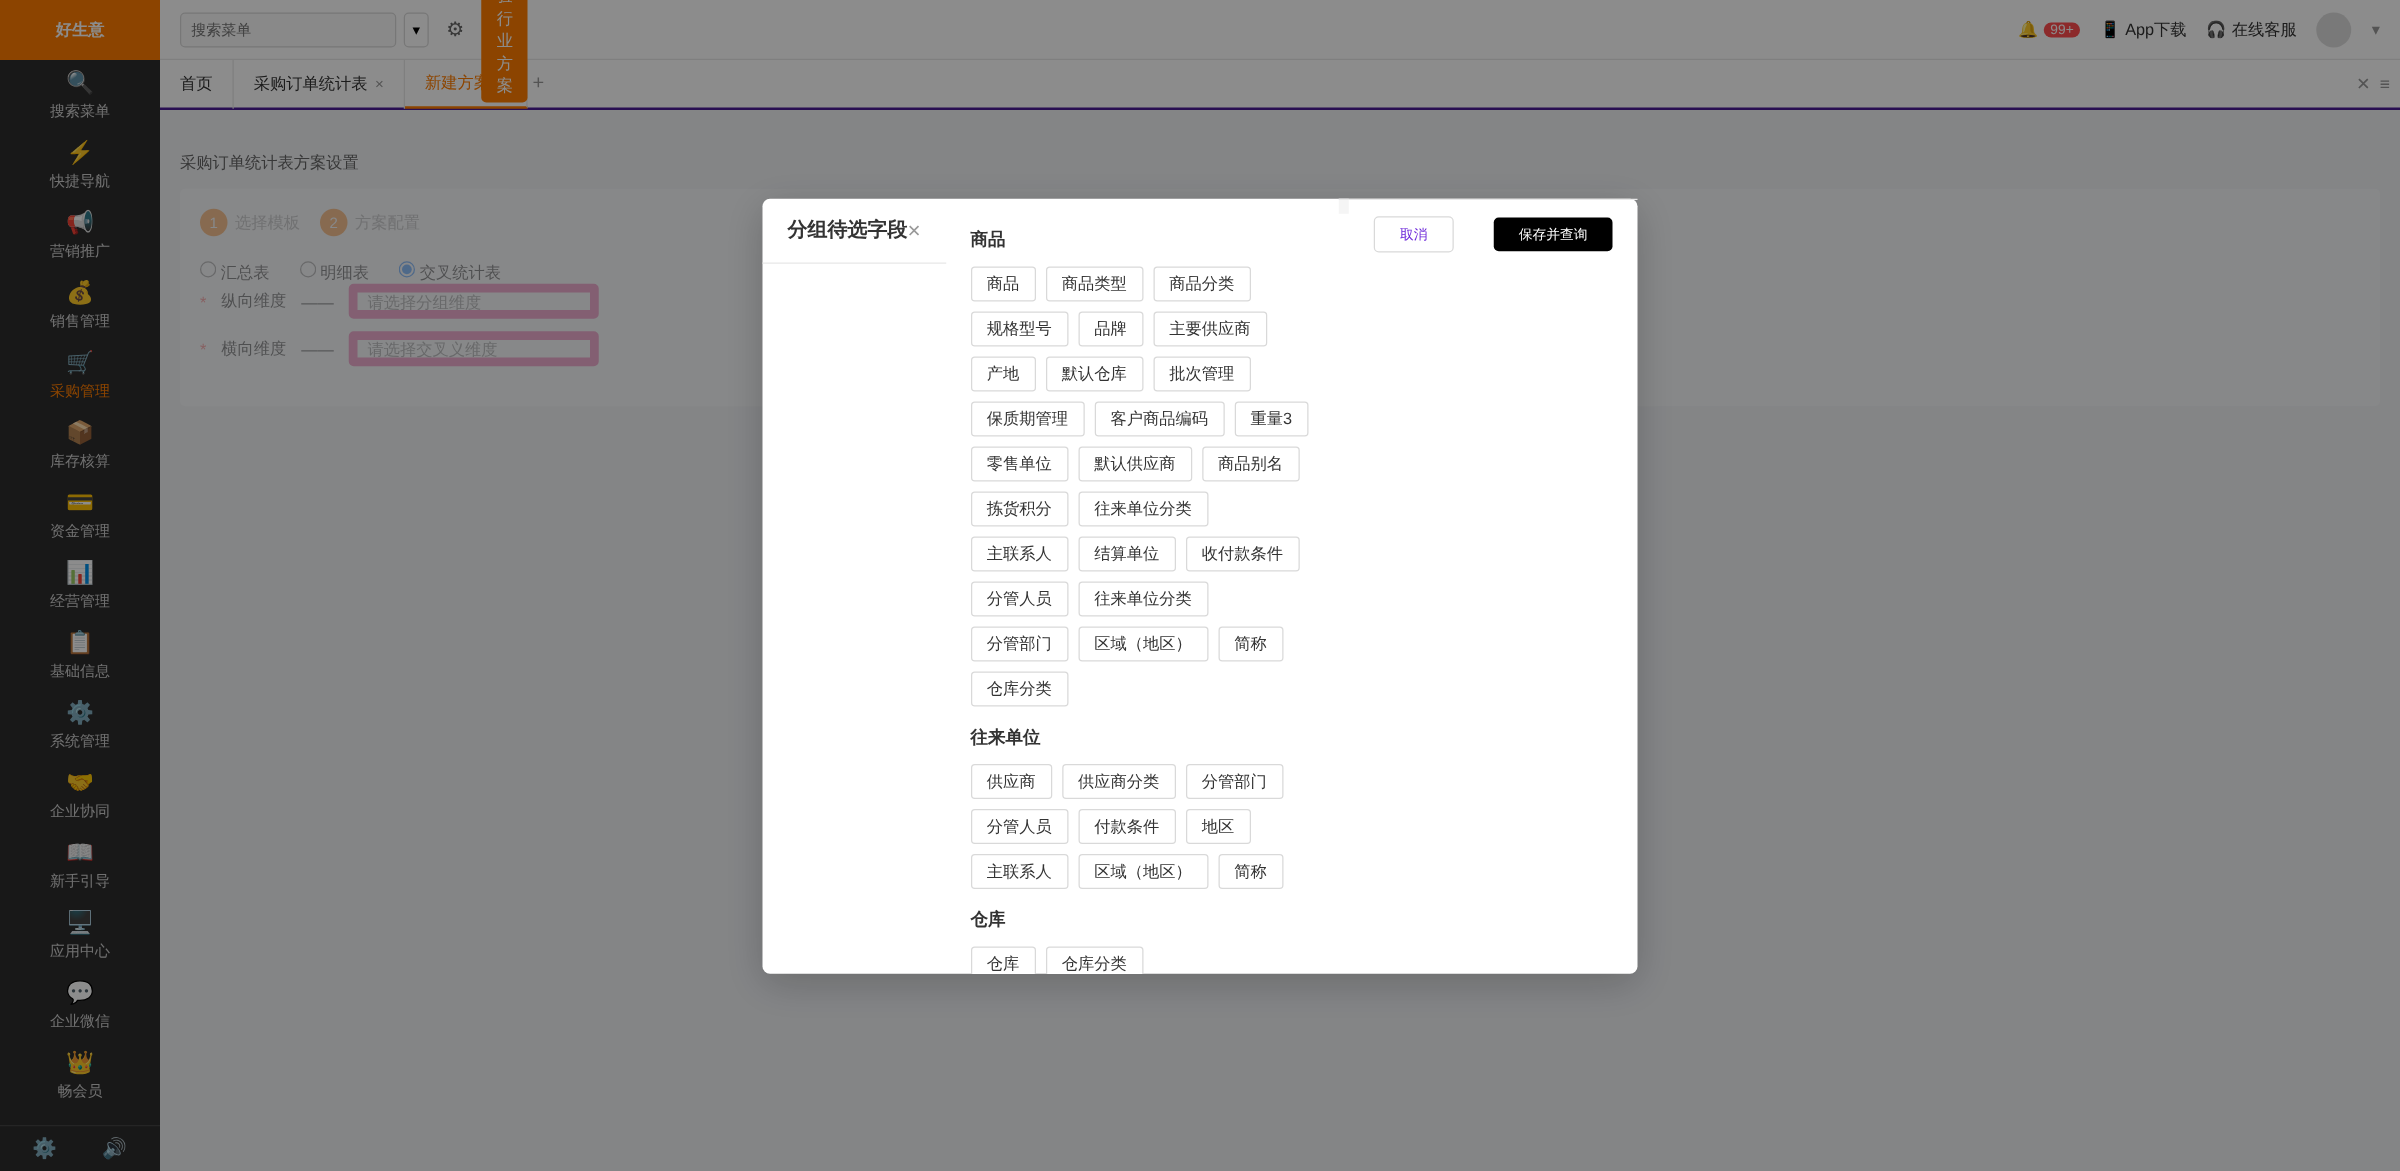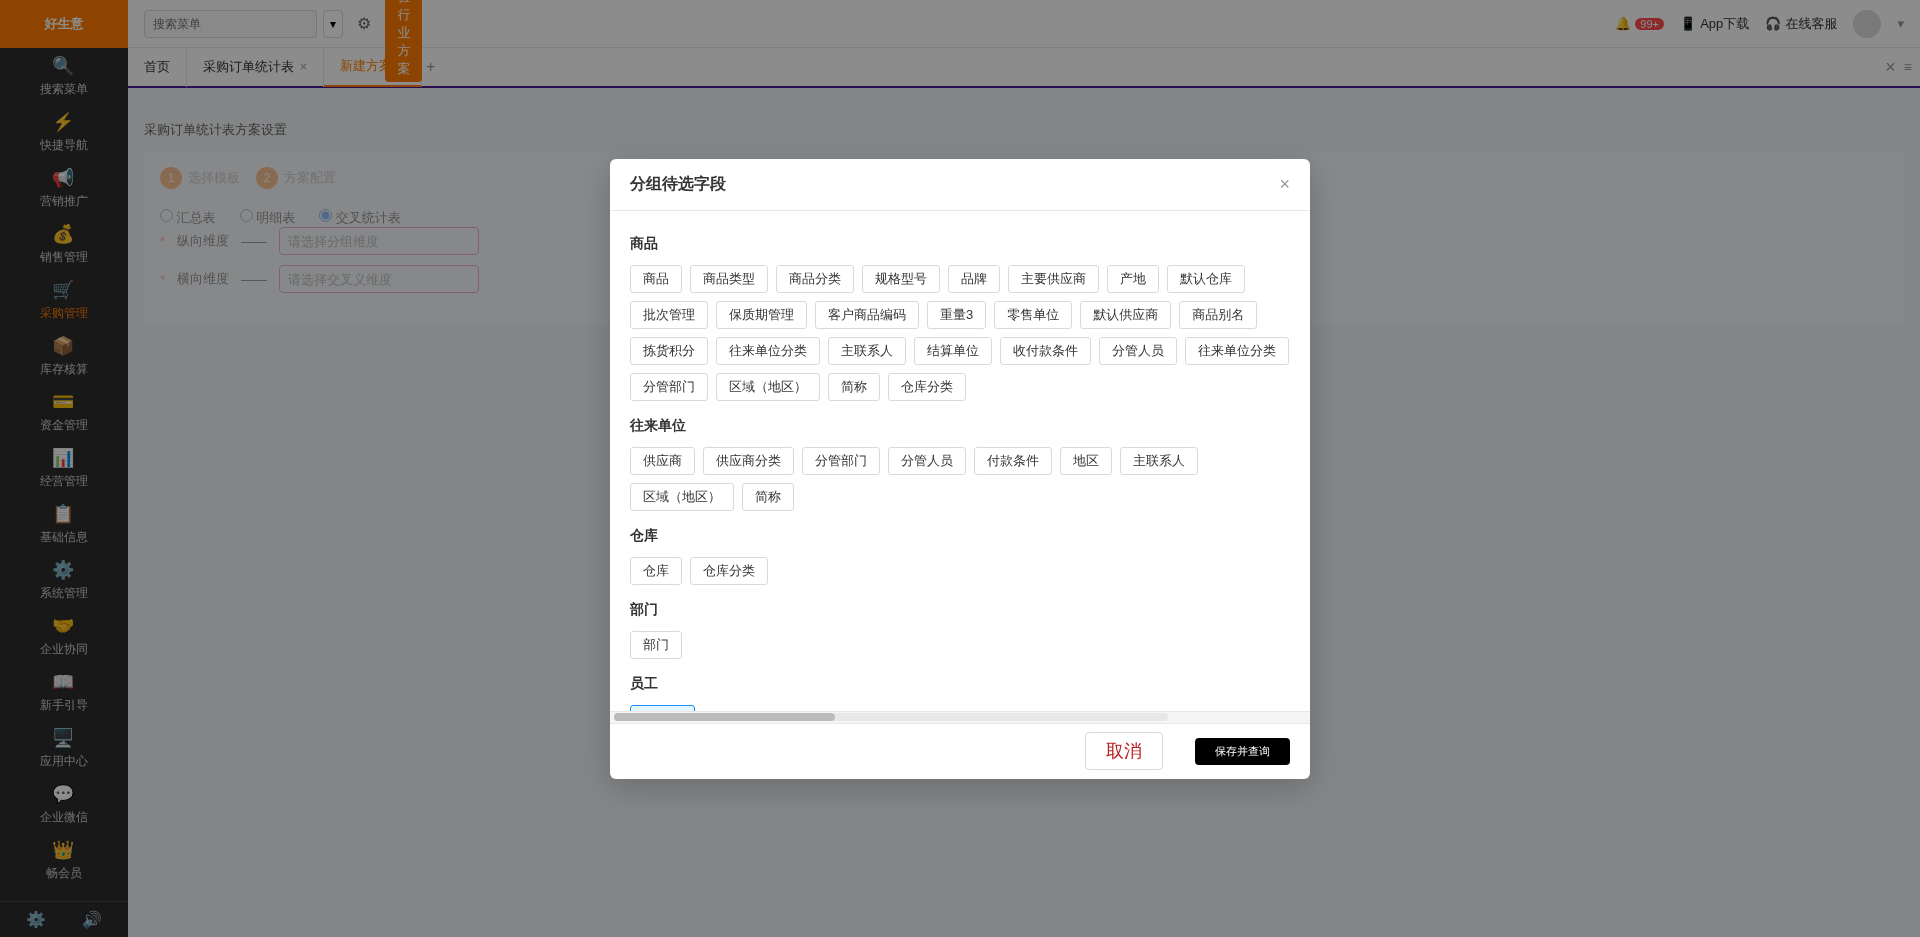--- a/index.html
+++ b/index.html
@@ -126,21 +126,21 @@
     
     .modal {
       position: fixed;
       top: 50%; left: 50%;
       transform: translate(-50%, -50%);
       background: #fff;
       border-radius: 6px;
       width: 700px;
       max-height: 620px;
       z-index: 1001;
-      display: flex; flex-direction: column;
+      display: flex; flex-direction: row;
       box-shadow: 0 8px 32px rgba(0,0,0,0.2);
     }
     .modal-header {
       height: 52px;
       padding: 0 20px;
       display: flex; align-items: center; justify-content: space-between;
       border-bottom: 1px solid #e8e8e8;
       flex-shrink: 0;
     }
     .modal-title { font-size: 16px; font-weight: 600; color: #333; }
@@ -198,21 +198,21 @@
       width: 80%; height: 8px; background: #e8e8e8; border-radius: 4px;
       position: relative;
     }
     .hscroll-thumb {
       width: 40%; height: 8px; background: #bbb; border-radius: 4px;
     }
 
     
     .btn-cancel {
       padding: 6px 20px; border: 1px solid #d9d9d9; background: #fff;
-      color: #b91c1c; border-radius: 4px; cursor: pointer; font-size: 18px;
+      color: #6d28d9; border-radius: 4px; cursor: pointer; font-size: 11px;
     }
     .btn-confirm {
       padding: 6px 20px; border: none; background: #000000;
       color: #fff; border-radius: 4px; cursor: pointer; font-size: 11px; margin-left: 20px;
     }
     .page-content {
       background: #fff;
       border-radius: 4px;
       padding: 16px;
       opacity: 0.4;
@@ -229,21 +229,21 @@
       width: 22px; height: 22px; border-radius: 50%;
       background: #e8e8e8; color: #999;
       display: flex; align-items: center; justify-content: center;
       font-size: 12px;
     }
     .step-num.active { background: #ff7d00; color: #fff; }
 
     .form-section { margin-bottom: 16px; }
     .form-row { display: flex; align-items: center; gap: 12px; margin-bottom: 10px; }
     .form-input {
-      border: 1px solid #ec4899; border-radius: 4px;
+      border: 7px solid #ec4899; border-radius: 4px;
       padding: 4px 8px; font-size: 13px; width: 200px; height: 28px;
     }
   </style>
 </head>
 <body>
 
 <div class="overlay"></div>
 
 <div class="sidebar">
   <div class="sidebar-logo">

